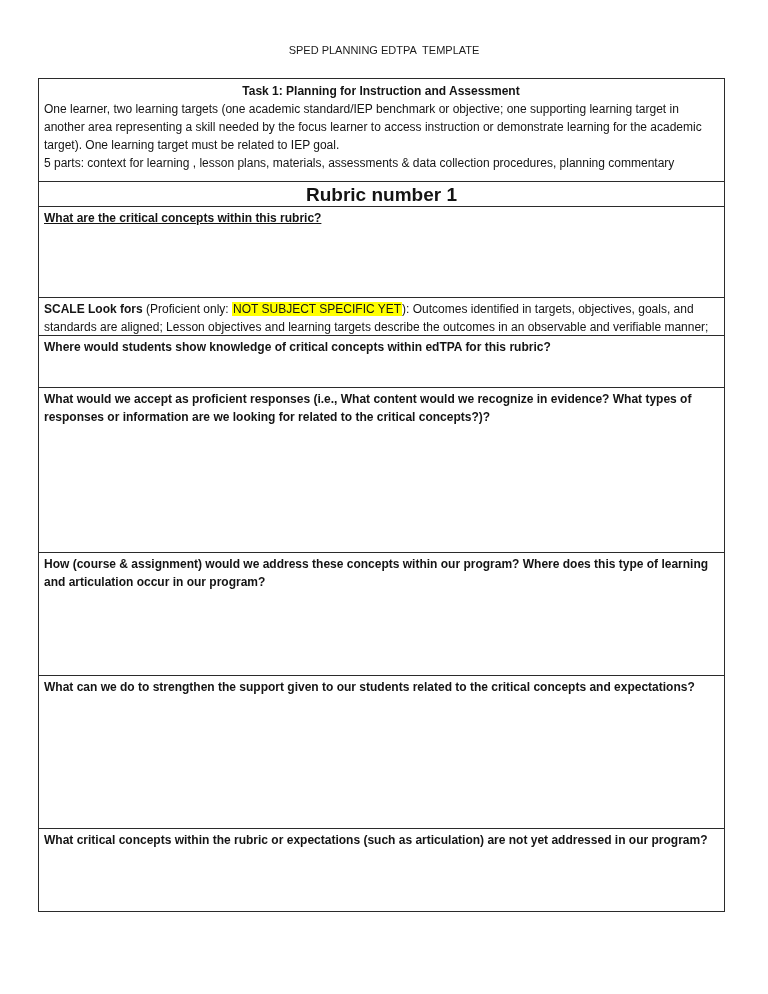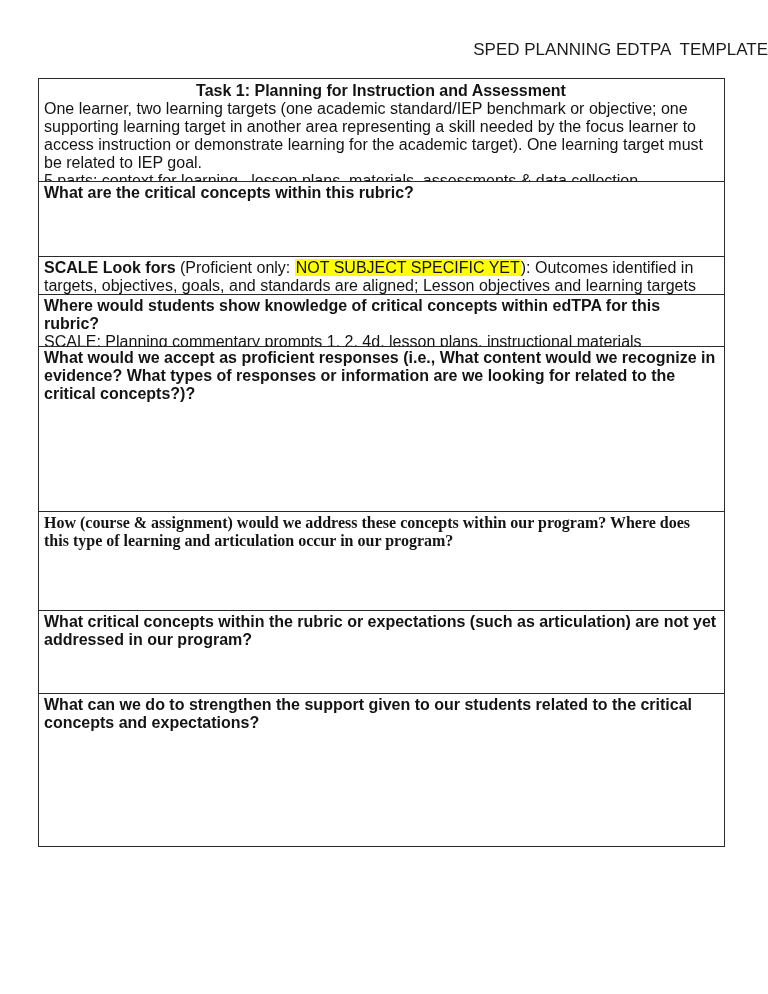--- a/index.html
+++ b/index.html
@@ -7,103 +7,103 @@
     width: 768px;
     height: 994px;
     background: #ffffff;
     color: #141414;
     font-family: "Liberation Sans", "DejaVu Sans", sans-serif;
     position: relative;
     overflow: hidden;
   }
   .doc-title {
     padding-top: 41px;
-    text-align: right;
-    font-size: 17px;
+    text-align: center;
+    font-size: 11px;
     line-height: 18px;
     white-space: pre;
     color: #1b1b1b;
   }
   .doc-table {
     margin: 19px 38px 0 38px;
     width: 687px;
   }
   .cell {
     box-sizing: border-box;
     border: 1px solid #2b2b2b;
     margin-top: -1px;
     background: #ffffff;
-    font-size: 16px;
+    font-size: 12px;
     line-height: 18px;
     padding: 2px 6px 2px 5px;
     overflow: hidden;
   }
   .cell:first-child { margin-top: 0; }
   .task-cell { height: 104px; padding-top: 3px; }
   .task-heading {
     font-weight: bold;
     text-align: center;
   }
   .rubric-heading-cell {
     height: 26px;
     text-align: center;
     font-size: 19px;
     font-weight: bold;
     line-height: 23px;
     padding: 1px 6px;
   }
   .q { font-weight: bold; }
-  .row-critical   { height: 76px; }
+  .row-critical   { height: 92px; text-decoration: underline; }
   .row-scale      { height: 39px; }
   .row-where      { height: 53px; }
   .row-accept     { height: 166px; }
-  .row-how        { height: 100px; font-family: Liberation Serif, serif; }
+  .row-how        { height: 124px; }
   .row-notaddr    { height: 84px; }
   .row-strengthen { height: 154px; }
   .hl {
     background: #ffff00;
     padding: 0 1px;
   }
 </style>
 </head>
 <body>
 
 <div class="doc-title">SPED PLANNING EDTPA  TEMPLATE</div>
 
 <div class="doc-table">
 
   <div class="cell task-cell">
     <div class="task-heading">Task 1: Planning for Instruction and Assessment</div>
     <div>One learner, two learning targets (one academic standard/IEP benchmark or objective; one supporting learning target in another area representing a skill needed by the focus learner to access instruction or demonstrate learning for the academic target). One learning target must be related to IEP goal.</div>
     <div>5 parts: context for learning , lesson plans, materials, assessments &amp; data collection procedures, planning commentary</div>
   </div>
 
+  <div class="cell rubric-heading-cell">Rubric number 1</div>
 
   <div class="cell row-critical">
     <span class="q">What are the critical concepts within this rubric?</span>
   </div>
 
   <div class="cell row-scale">
     <span class="q">SCALE Look fors</span><span> (Proficient only: </span><span class="hl">NOT SUBJECT SPECIFIC YET</span><span>): Outcomes identified in targets, objectives, goals, and standards are aligned; Lesson objectives and learning targets describe the outcomes in an observable and verifiable manner; The criterion statement specifies (precisely and clearly) an acceptable performance level.</span>
   </div>
 
   <div class="cell row-where">
     <div class="q">Where would students show knowledge of critical concepts within edTPA for this rubric?</div>
-    <div>SCALE: Planning commentary prompts 1, 2, 4d, lesson plans, instructional materials</div>
   </div>
 
   <div class="cell row-accept">
     <span class="q">What would we accept as proficient responses (i.e., What content would we recognize in evidence? What types of responses or information are we looking for related to the critical concepts?)?</span>
   </div>
 
   <div class="cell row-how">
     <span class="q">How (course &amp; assignment) would we address these concepts within our program? Where does this type of learning and articulation occur in our program?</span>
   </div>
 
+  <div class="cell row-strengthen">
+    <span class="q">What can we do to strengthen the support given to our students related to the critical concepts and expectations?</span>
+  </div>
+
   <div class="cell row-notaddr">
     <span class="q">What critical concepts within the rubric or expectations (such as articulation) are not yet addressed in our program?</span>
-  </div>
-
-  <div class="cell row-strengthen">
-    <span class="q">What can we do to strengthen the support given to our students related to the critical concepts and expectations?</span>
   </div>
 
 </div>
 
 </body></html>

